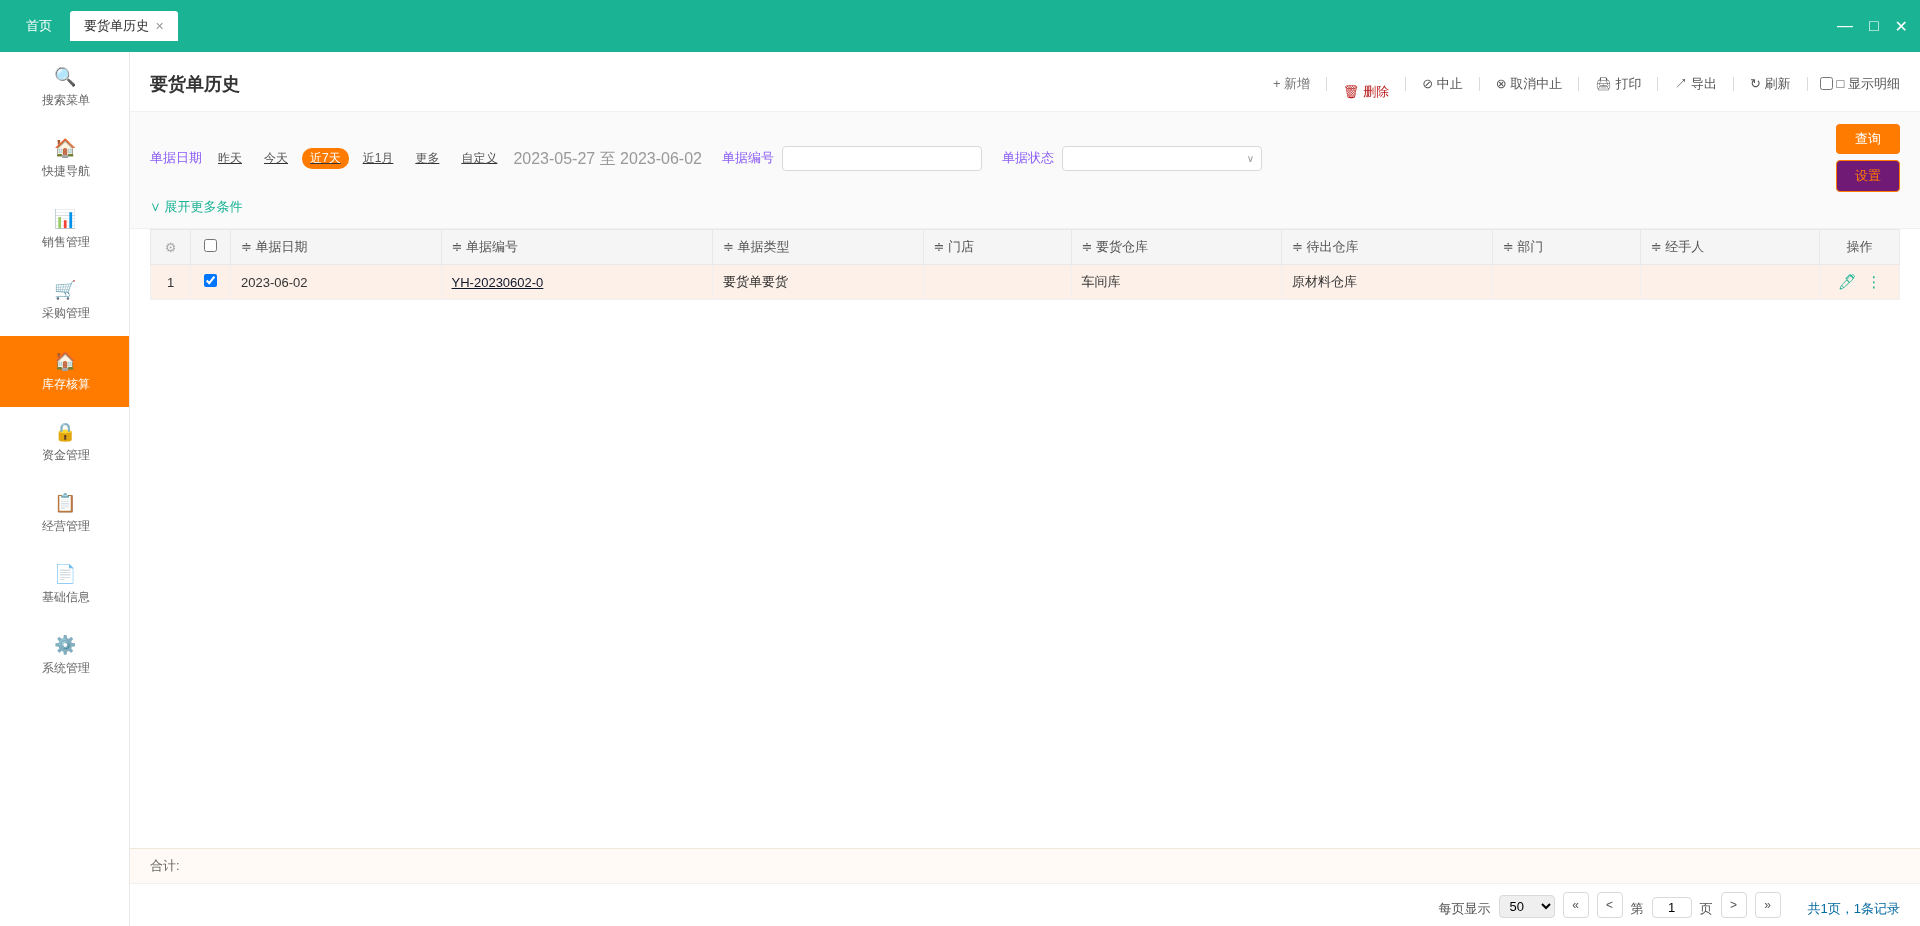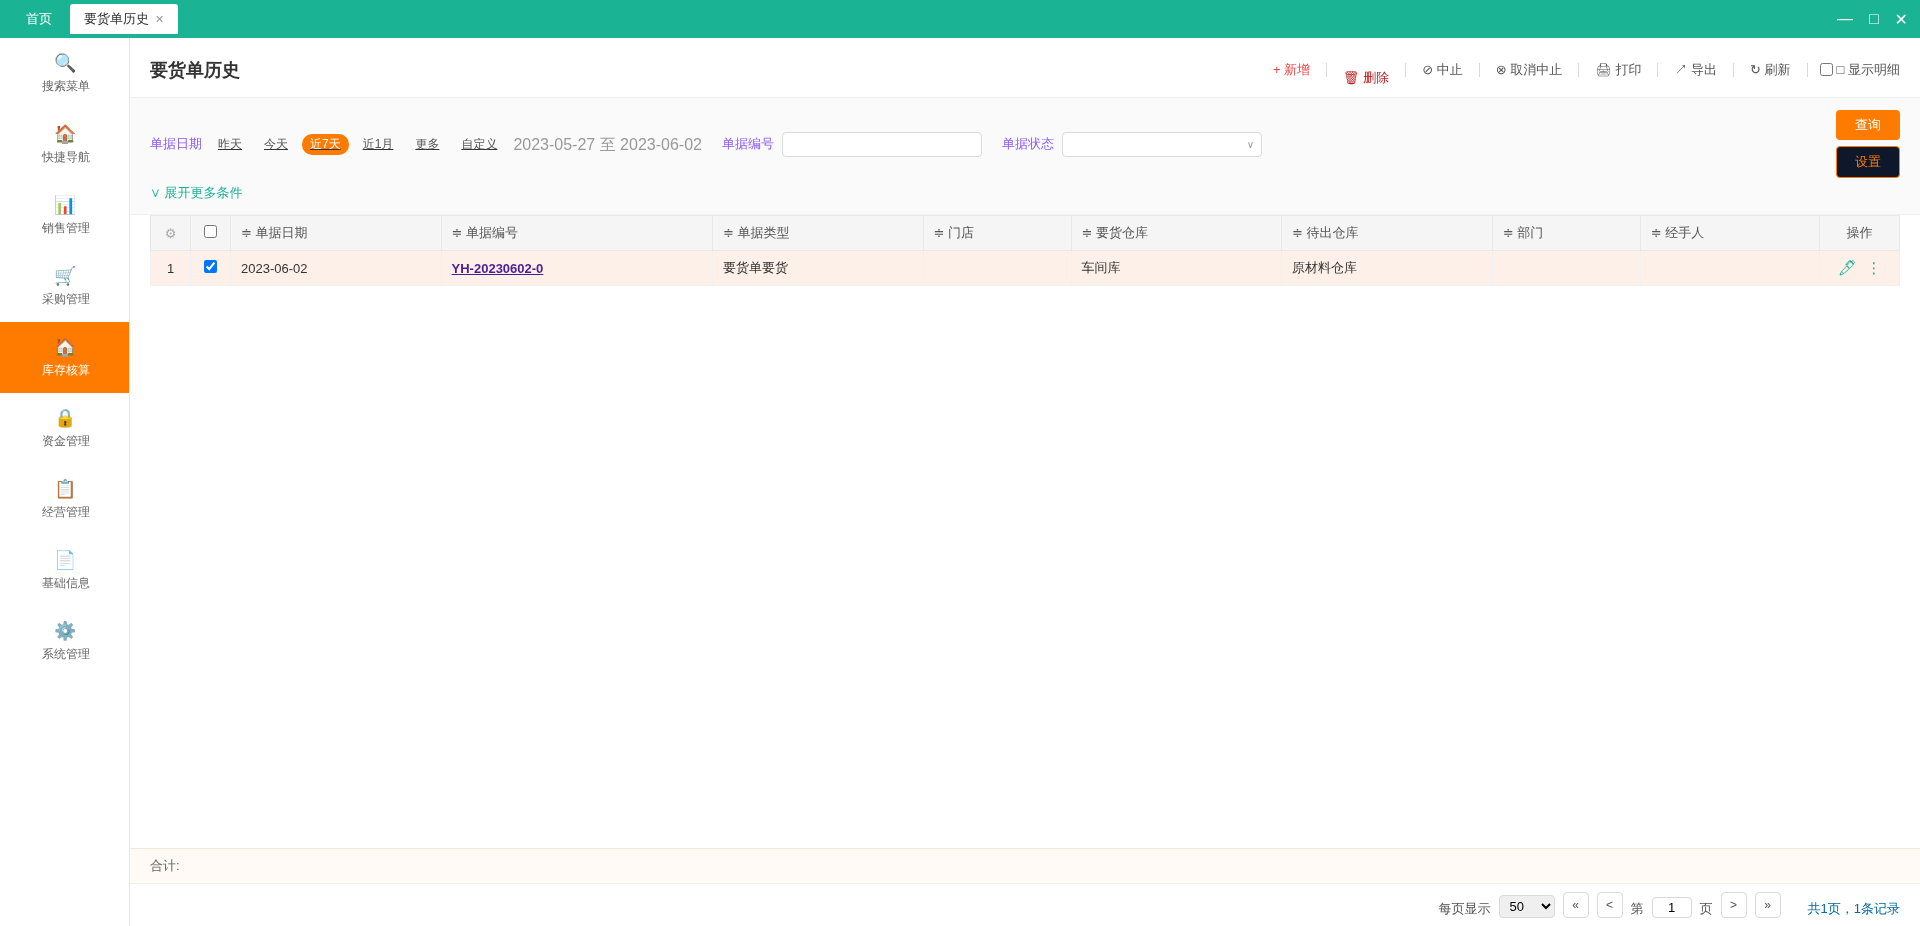--- a/index.html
+++ b/index.html
@@ -1,19 +1,19 @@
 <!DOCTYPE html>
 <html><head>
   <meta charset="utf-8">
   <style>
     * { margin: 0; padding: 0; box-sizing: border-box; }
     body { font-family: 'Microsoft YaHei', Arial, sans-serif; font-size: 13px; color: #333; background: #f5f5f5; width: 1920px; height: 926px; overflow: hidden; display: flex; flex-direction: column; }
 
     
-    .top-bar { height: 38px; background: #1ab394; display: flex; align-items: center; padding: 0 12px; color: white; flex-shrink: 0; }
+    .top-bar { height: 52px; background: #1ab394; display: flex; align-items: center; padding: 0 12px; color: white; flex-shrink: 0; }
     .top-bar-tabs { display: flex; align-items: center; flex: 1; gap: 4px; }
     .tab-item { padding: 6px 14px; font-size: 13px; cursor: pointer; border-radius: 3px 3px 0 0; color: white; display: flex; align-items: center; gap: 6px; }
     .tab-item.home { background: transparent; }
     .tab-item.active { background: white; color: #333; }
     .tab-close { font-size: 11px; color: #999; cursor: pointer; }
     .top-bar-actions { display: flex; align-items: center; gap: 16px; margin-left: auto; }
     .top-bar-btn { color: white; font-size: 16px; cursor: pointer; }
 
     
     .main-layout { display: flex; flex: 1; overflow: hidden; }
@@ -25,24 +25,24 @@
     .sidebar-item .icon { font-size: 18px; }
 
     
     .content { flex: 1; display: flex; flex-direction: column; overflow: hidden; background: white; }
 
     
     .page-header { padding: 14px 20px 10px; display: flex; align-items: center; justify-content: space-between; border-bottom: 1px solid #f0f0f0; flex-shrink: 0; }
     .page-title { font-size: 18px; font-weight: bold; color: #333; }
     .header-actions { display: flex; align-items: center; gap: 12px; }
     .action-btn { display: flex; align-items: center; gap: 4px; font-size: 13px; cursor: pointer; color: #555; padding: 0 4px; }
-    .action-btn.add { color: #ef4444; }
+    .action-btn.add { color: #737373; }
     .action-btn.delete { color: #b91c1c; margin-top: 17px; }
     .btn-orange { background: #ff7b00; color: white; border: none; border-radius: 4px; padding: 6px 18px; font-size: 13px; cursor: pointer; }
-    .btn-orange-outline { background: #0f172a; color: #ff7b00; border: 1px solid #ff7b00; border-radius: 4px; padding: 6px 18px; font-size: 13px; cursor: pointer; }
+    .btn-orange-outline { background: #701a75; color: #ff7b00; border: 1px solid #ff7b00; border-radius: 4px; padding: 6px 18px; font-size: 13px; cursor: pointer; }
     .show-detail { display: flex; align-items: center; gap: 4px; font-size: 13px; color: #555; cursor: pointer; }
 
     
     .filter-area { padding: 12px 20px; background: #fafafa; border-bottom: 1px solid #f0f0f0; flex-shrink: 0; }
     .filter-row { display: flex; align-items: center; gap: 20px; flex-wrap: wrap; }
     .filter-group { display: flex; align-items: center; gap: 8px; }
     .filter-label { color: #8b5cf6; white-space: nowrap; font-size: 13px; }
     .date-shortcuts { display: flex; align-items: center; gap: 6px; text-decoration: underline; }
     .date-shortcut { padding: 2px 8px; font-size: 12px; cursor: pointer; color: #555; border-radius: 10px; }
     .date-shortcut.active { background: #ff7b00; color: white; border-radius: 10px; }
@@ -55,21 +55,21 @@
 
     
     .table-area { flex: 1; overflow: auto; padding: 0 20px; }
     .data-table { width: 100%; border-collapse: collapse; font-size: 13px; }
     .data-table th { background: #f5f5f5; border: 1px solid #e8e8e8; padding: 8px 10px; text-align: left; color: #555; font-weight: normal; white-space: nowrap; }
     .data-table td { border: 1px solid #f0f0f0; padding: 8px 10px; color: #333; }
     .data-table tr.selected td { background: #fdf0e8; }
     .data-table .check-col { width: 40px; text-align: center; }
     .data-table .settings-col { width: 40px; text-align: center; }
     .data-table .ops-col { width: 80px; text-align: center; }
-    .link-text { color: #4c1d95; cursor: pointer; text-decoration: underline; font-weight: bold; }
+    .link-text { color: #0f172a; cursor: pointer; text-decoration: underline; }
     .op-icon { color: #1ab394; cursor: pointer; font-size: 15px; margin: 0 3px; }
 
     
     .footer-summary { padding: 8px 20px; background: #fffaf5; border-top: 1px solid #f0e8d8; font-size: 13px; color: #666; flex-shrink: 0; }
 
     
     .pagination { display: flex; align-items: flex-end; justify-content: flex-end; padding: 8px 20px; border-top: 1px solid #f0f0f0; gap: 8px; font-size: 13px; color: #555; flex-shrink: 0; }
     .page-size-select { border: 1px solid #d9d9d9; border-radius: 4px; padding: 2px 6px; font-size: 13px; outline: none; }
     .page-btn { width: 26px; height: 26px; border: 1px solid #d9d9d9; border-radius: 4px; background: white; cursor: pointer; display: flex; align-items: center; justify-content: center; font-size: 12px; color: #555; }
     .page-input { border: 1px solid #d9d9d9; border-radius: 4px; padding: 2px 6px; width: 40px; text-align: center; font-size: 13px; outline: none; }

